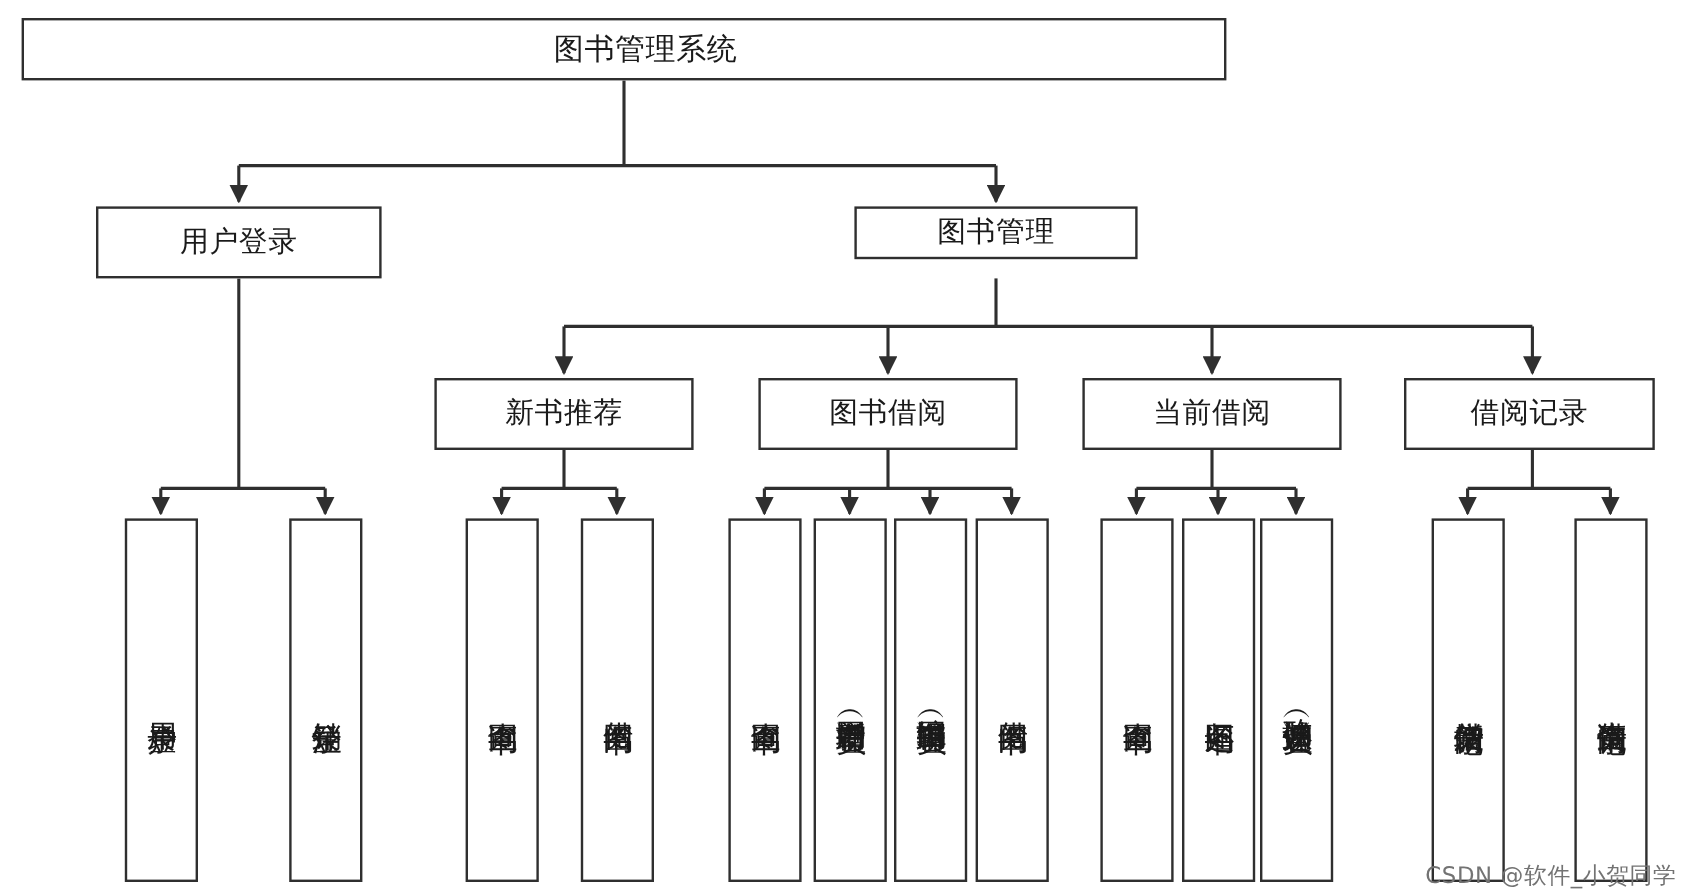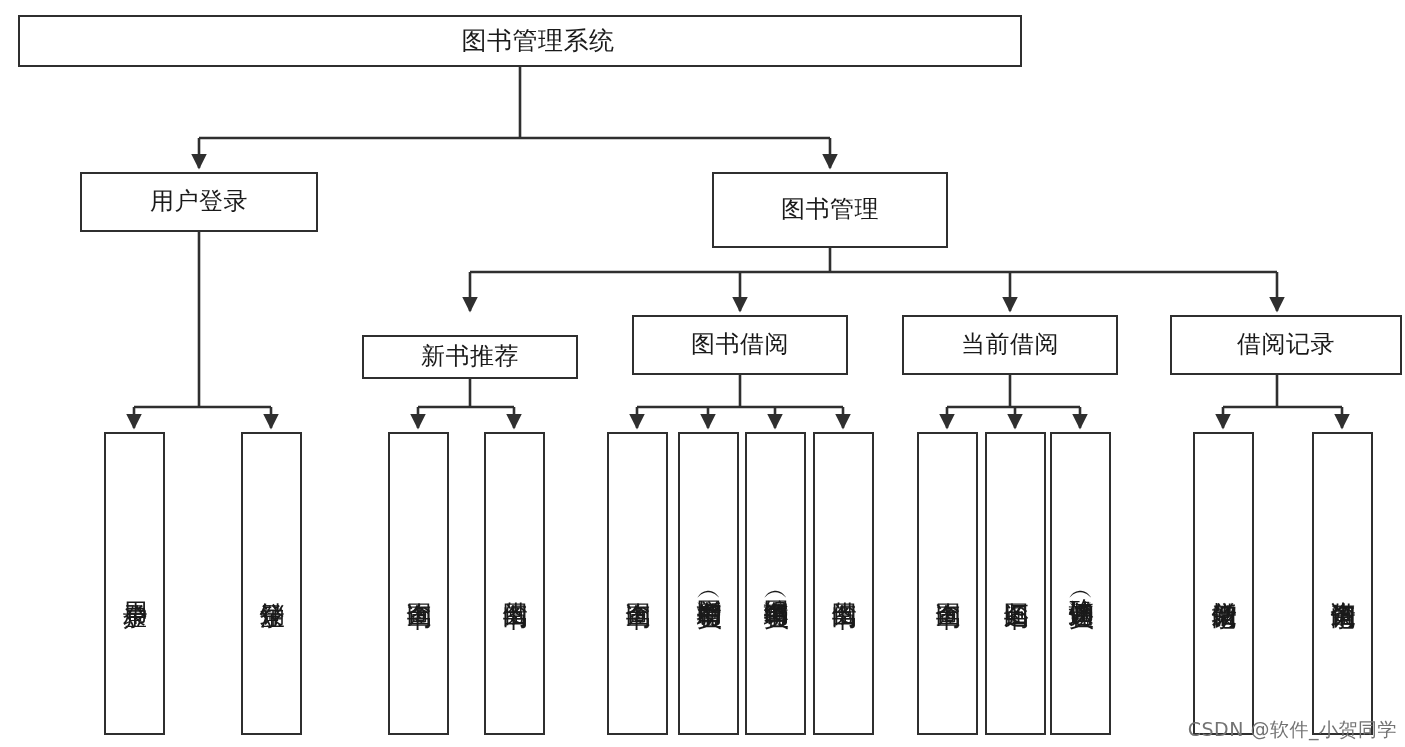--- a/index.html
+++ b/index.html
@@ -131,34 +131,34 @@
     </g>
   </svg>
 
   <div class="node h h-root" style="left:18px; top:15px; width:1004px; height:52px;">
     <span class="label">图书管理系统</span>
   </div>
 
   <div class="node h" style="left:80px; top:172px; width:238px; height:60px;">
     <span class="label">用户登录</span>
   </div>
-  <div class="node h" style="left:712px; top:172px; width:236px; height:76px;">
+  <div class="node h" style="left:712px; top:172px; width:236px; height:44px;">
     <span class="label">图书管理</span>
   </div>
 
-  <div class="node h" style="left:362px; top:315px; width:216px; height:44px;margin-top:20px;">
+  <div class="node h" style="left:362px; top:315px; width:216px; height:60px;">
     <span class="label">新书推荐</span>
   </div>
   <div class="node h" style="left:902px; top:315px; width:216px; height:60px;">
     <span class="label">当前借阅</span>
   </div>
   <div class="node h" style="left:632px; top:315px; width:216px; height:60px;">
     <span class="label">图书借阅</span>
   </div>
-  <div class="node h" style="left:1170px; top:315px; width:232px; height:60px;">
+  <div class="node h" style="left:1170px; top:315px; width:209px; height:60px;">
     <span class="label">借阅记录</span>
   </div>
 
   <div class="node v" style="left:104px; top:432px; width:61px; height:303px;">
     <span class="label">用户登录</span>
   </div>
   <div class="node v" style="left:241px; top:432px; width:61px; height:303px;">
     <span class="label">注销登录</span>
   </div>
 

